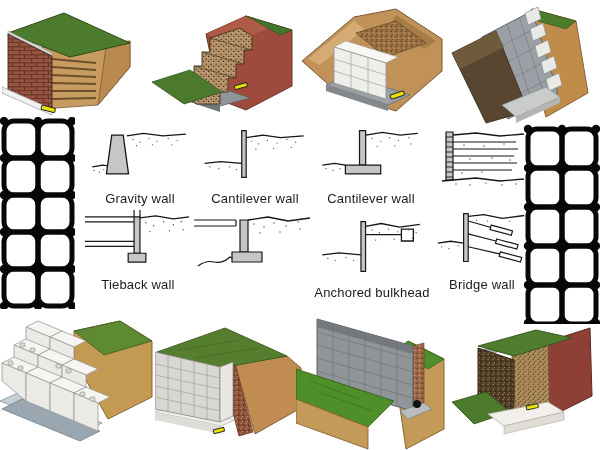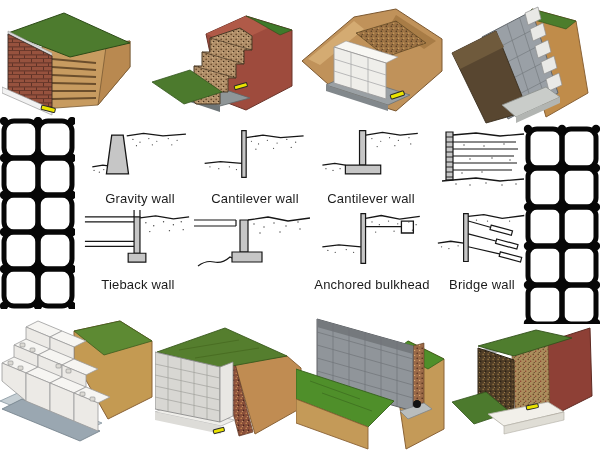--- a/index.html
+++ b/index.html
@@ -353,21 +353,21 @@
           <circle cx="82" cy="13" r=".7"></circle>
         <circle cx="94" cy="16" r=".7"></circle>
           <circle cx="106" cy="12" r=".7"></circle>
           <circle cx="68" cy="23" r=".7"></circle>
         <circle cx="88" cy="22" r=".7"></circle>
           <circle cx="108" cy="19" r=".7"></circle>
       </g>
     </svg>
   </figure>
 
-  <figure class="dcell" style="left:316px;top:210px;width:112px;height:82px">
+  <figure class="dcell" style="left:316px;top:218px;width:112px;height:82px">
     <svg class="sketch" width="112" height="62" viewBox="0 0 112 62">
       <polygon points="44,4 49,4 49,58 44,58" fill="#c6c6c6" stroke="#161616" stroke-width="1.2"></polygon>
       <path d="M49 9 L66 6 L86 10 L108 7" fill="none" stroke="#161616" stroke-width="1.3"></path>
       <line x1="49" y1="18" x2="88" y2="18" stroke="#161616" stroke-width="1.2"></line>
       <rect x="88" y="12" width="13" height="13" fill="#ffffff" stroke="#161616" stroke-width="1.3"></rect>
       <path d="M2 40 L20 38 L44 40" fill="none" stroke="#161616" stroke-width="1.3"></path>
       <g fill="#444">
         <circle cx="56" cy="13" r=".7"></circle>
           <circle cx="64" cy="16" r=".7"></circle>
           <circle cx="74" cy="12" r=".7"></circle>

